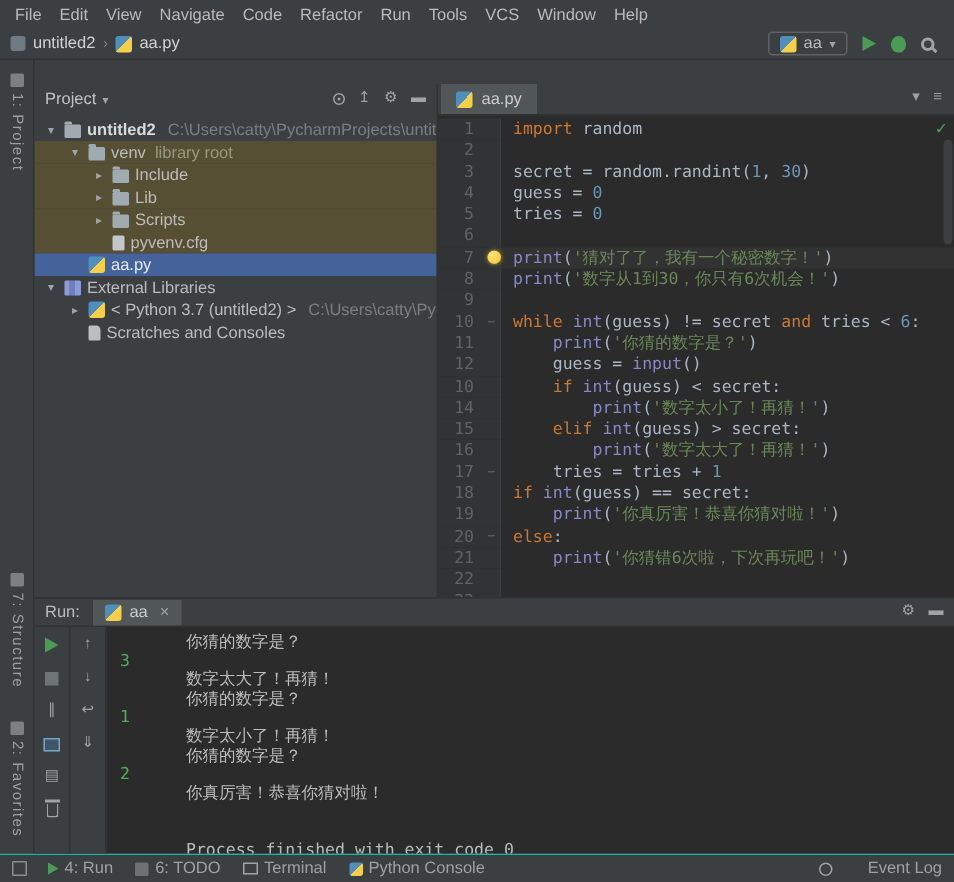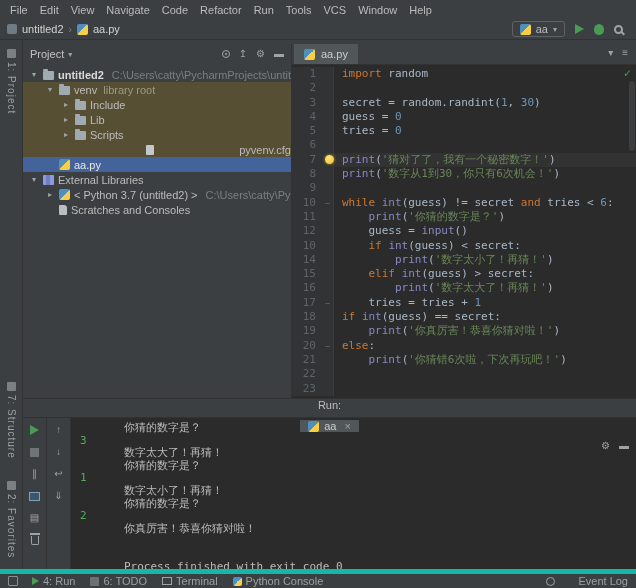--- a/index.html
+++ b/index.html
@@ -32,21 +32,21 @@
              background:linear-gradient(135deg,#4e8fbd 50%,#f7cf46 50%); }
   
   .content { position:relative; height:529px; }
   .stripe-left { position:absolute; left:0; top:0; bottom:0; width:23px; background:#3c3f41;
                  border-right:1px solid #323232; display:flex; flex-direction:column; align-items:center;
                  padding:6px 0 8px 0; }
   .stripe-btn { display:flex; flex-direction:column; align-items:center; gap:4px; padding:3px 0; }
   .stripe-icon { width:9px; height:9px; background:#9ea3a8; opacity:.65; border-radius:1px; }
   .vtext { writing-mode:vertical-rl; font-size:10px; color:#9da0a3; letter-spacing:1px; }
   .stripe-bottom { margin-top:auto; display:flex; flex-direction:column; gap:16px; }
-  .work { position:absolute; left:23px; right:0; top:4px; height:358px; display:flex; }
+  .work { position:absolute; left:23px; right:0; top:16px; height:358px; display:flex; }
   
   .project-pane { width:269px; flex:none; display:flex; flex-direction:column;
                   background:#3c3f41; border-right:1px solid #323232; }
   .pane-header { height:20px; display:flex; align-items:center; padding:0 7px; gap:4px; }
   .pane-title { display:flex; align-items:center; gap:4px; color:#c2c2c2; }
   .hdr-icons { margin-left:auto; display:flex; align-items:center; gap:9px; }
   .glyph-icon { font-size:10px; color:#9ea3a8; line-height:1; }
   .target-icon { width:8px; height:8px; border:1px solid #9ea3a8; border-radius:50%; position:relative; }
   .target-icon::after { content:""; position:absolute; left:2px; top:2px; width:2px; height:2px;
                         background:#9ea3a8; border-radius:50%; }
@@ -86,21 +86,21 @@
   .tok-b { color:#8888c6; } .tok-d { color:#a9b7c6; }
   .bulb { position:absolute; left:33px; top:2px; width:9px; height:9px; border-radius:50%;
           background:radial-gradient(circle at 35% 30%, #ffe37a, #f0c330); box-shadow:0 0 3px #caa02a; }
   .check-icon { position:absolute; top:1px; right:5px; color:#4f9d57; font-size:12px; font-weight:bold; }
   .vscroll { position:absolute; right:1px; top:16px; width:6px; height:70px; background:#4b4e50;
              border-radius:3px; opacity:.55; }
   
   .run-panel { position:absolute; left:23px; right:0; top:358px; bottom:0; display:flex;
                flex-direction:column; background:#2b2b2b; border-top:1px solid #323232; }
   .run-header { height:19px; background:#3c3f41; display:flex; align-items:center; gap:9px; padding:0 7px;
-                border-bottom:1px solid #323232;flex-direction:column; }
+                border-bottom:1px solid #323232; }
   .rtab { display:flex; align-items:center; gap:5px; background:#515658; height:17px; padding:0 8px; color:#cccccc; }
   .close-x { color:#9ea3a8; margin-left:3px; }
   .hdr-icons.right { margin-left:auto; }
   .run-body { flex:1; display:flex; min-height:0; }
   .rtools { width:24px; flex:none; background:#3c3f41; border-right:1px solid #323232;
             display:flex; flex-direction:column; align-items:center; padding-top:6px; gap:10px; }
   .ricon { width:13px; height:12px; display:flex; align-items:center; justify-content:center;
            color:#9ea3a8; font-size:10px; line-height:1; }
   .r-play { width:0; height:0; border-left:9px solid #4a9b54;
             border-top:5px solid transparent; border-bottom:5px solid transparent; }
@@ -109,21 +109,21 @@
   .r-trash { width:8px; height:9px; border:1px solid #9ea3a8; border-top:none;
              border-radius:0 0 2px 2px; position:relative; }
   .r-trash::before { content:""; position:absolute; top:-3px; left:-2px; right:-2px; height:2px; background:#9ea3a8; }
   .console { flex:1; padding:4px 9px; overflow:hidden;
              font-family:"DejaVu Sans Mono", monospace; font-size:11px; }
   .con-line { height:12.6px; line-height:12.6px; white-space:pre; }
   .con-out { color:#bcbcbc;margin-left:44px; }
   .con-in  { color:#4fae53; }
   
   .statusbar { height:19px; display:flex; align-items:center; gap:14px; padding:0 8px;
-               border-top:5px solid #14b8a6; background:#3c3f41; color:#9da1a4; }
+               border-top:1px solid #14b8a6; background:#3c3f41; color:#9da1a4; }
   .sb-items { display:flex; gap:15px; align-items:center; }
   .sb-item { display:flex; gap:4px; align-items:center; }
   .sb-ic { display:inline-block; }
   .sb-run { width:0; height:0; border-left:7px solid #4a9b54;
             border-top:4px solid transparent; border-bottom:4px solid transparent; }
   .sb-todo { width:9px; height:9px; background:#9ea3a8; opacity:.5; border-radius:1px; }
   .sb-terminal { width:10px; height:8px; border:1px solid #9ea3a8; }
   .sb-pyconsole { width:9px; height:9px; border-radius:2px;
                   background:linear-gradient(135deg,#4e8fbd 50%,#f7cf46 50%); }
   .sb-corner { width:10px; height:10px; border:1px solid #8a8f93; border-radius:1px; }
@@ -222,21 +222,21 @@
             <div class="tree-row hl" style="padding-left: 38px;">
               <span class="chev">▸</span>
               <span class="ticon folder-ic"></span>
               <span class="tlabel">Lib</span>
             </div>
             <div class="tree-row hl" style="padding-left: 38px;">
               <span class="chev">▸</span>
               <span class="ticon folder-ic"></span>
               <span class="tlabel">Scripts</span>
             </div>
-            <div class="tree-row hl" style="padding-left: 28px; justify-content: space-between;">
+            <div class="tree-row hl" style="padding-left: 38px;">
               <span class="chev"></span>
               <span class="ticon file-ic"></span>
               <span class="tlabel">pyvenv.cfg</span>
             </div>
             <div class="tree-row sel" style="padding-left: 22px;">
               <span class="chev"></span>
               <span class="ticon py-icon"></span>
               <span class="tlabel">aa.py</span>
             </div>
             <div class="tree-row" style="padding-left: 6px;">

